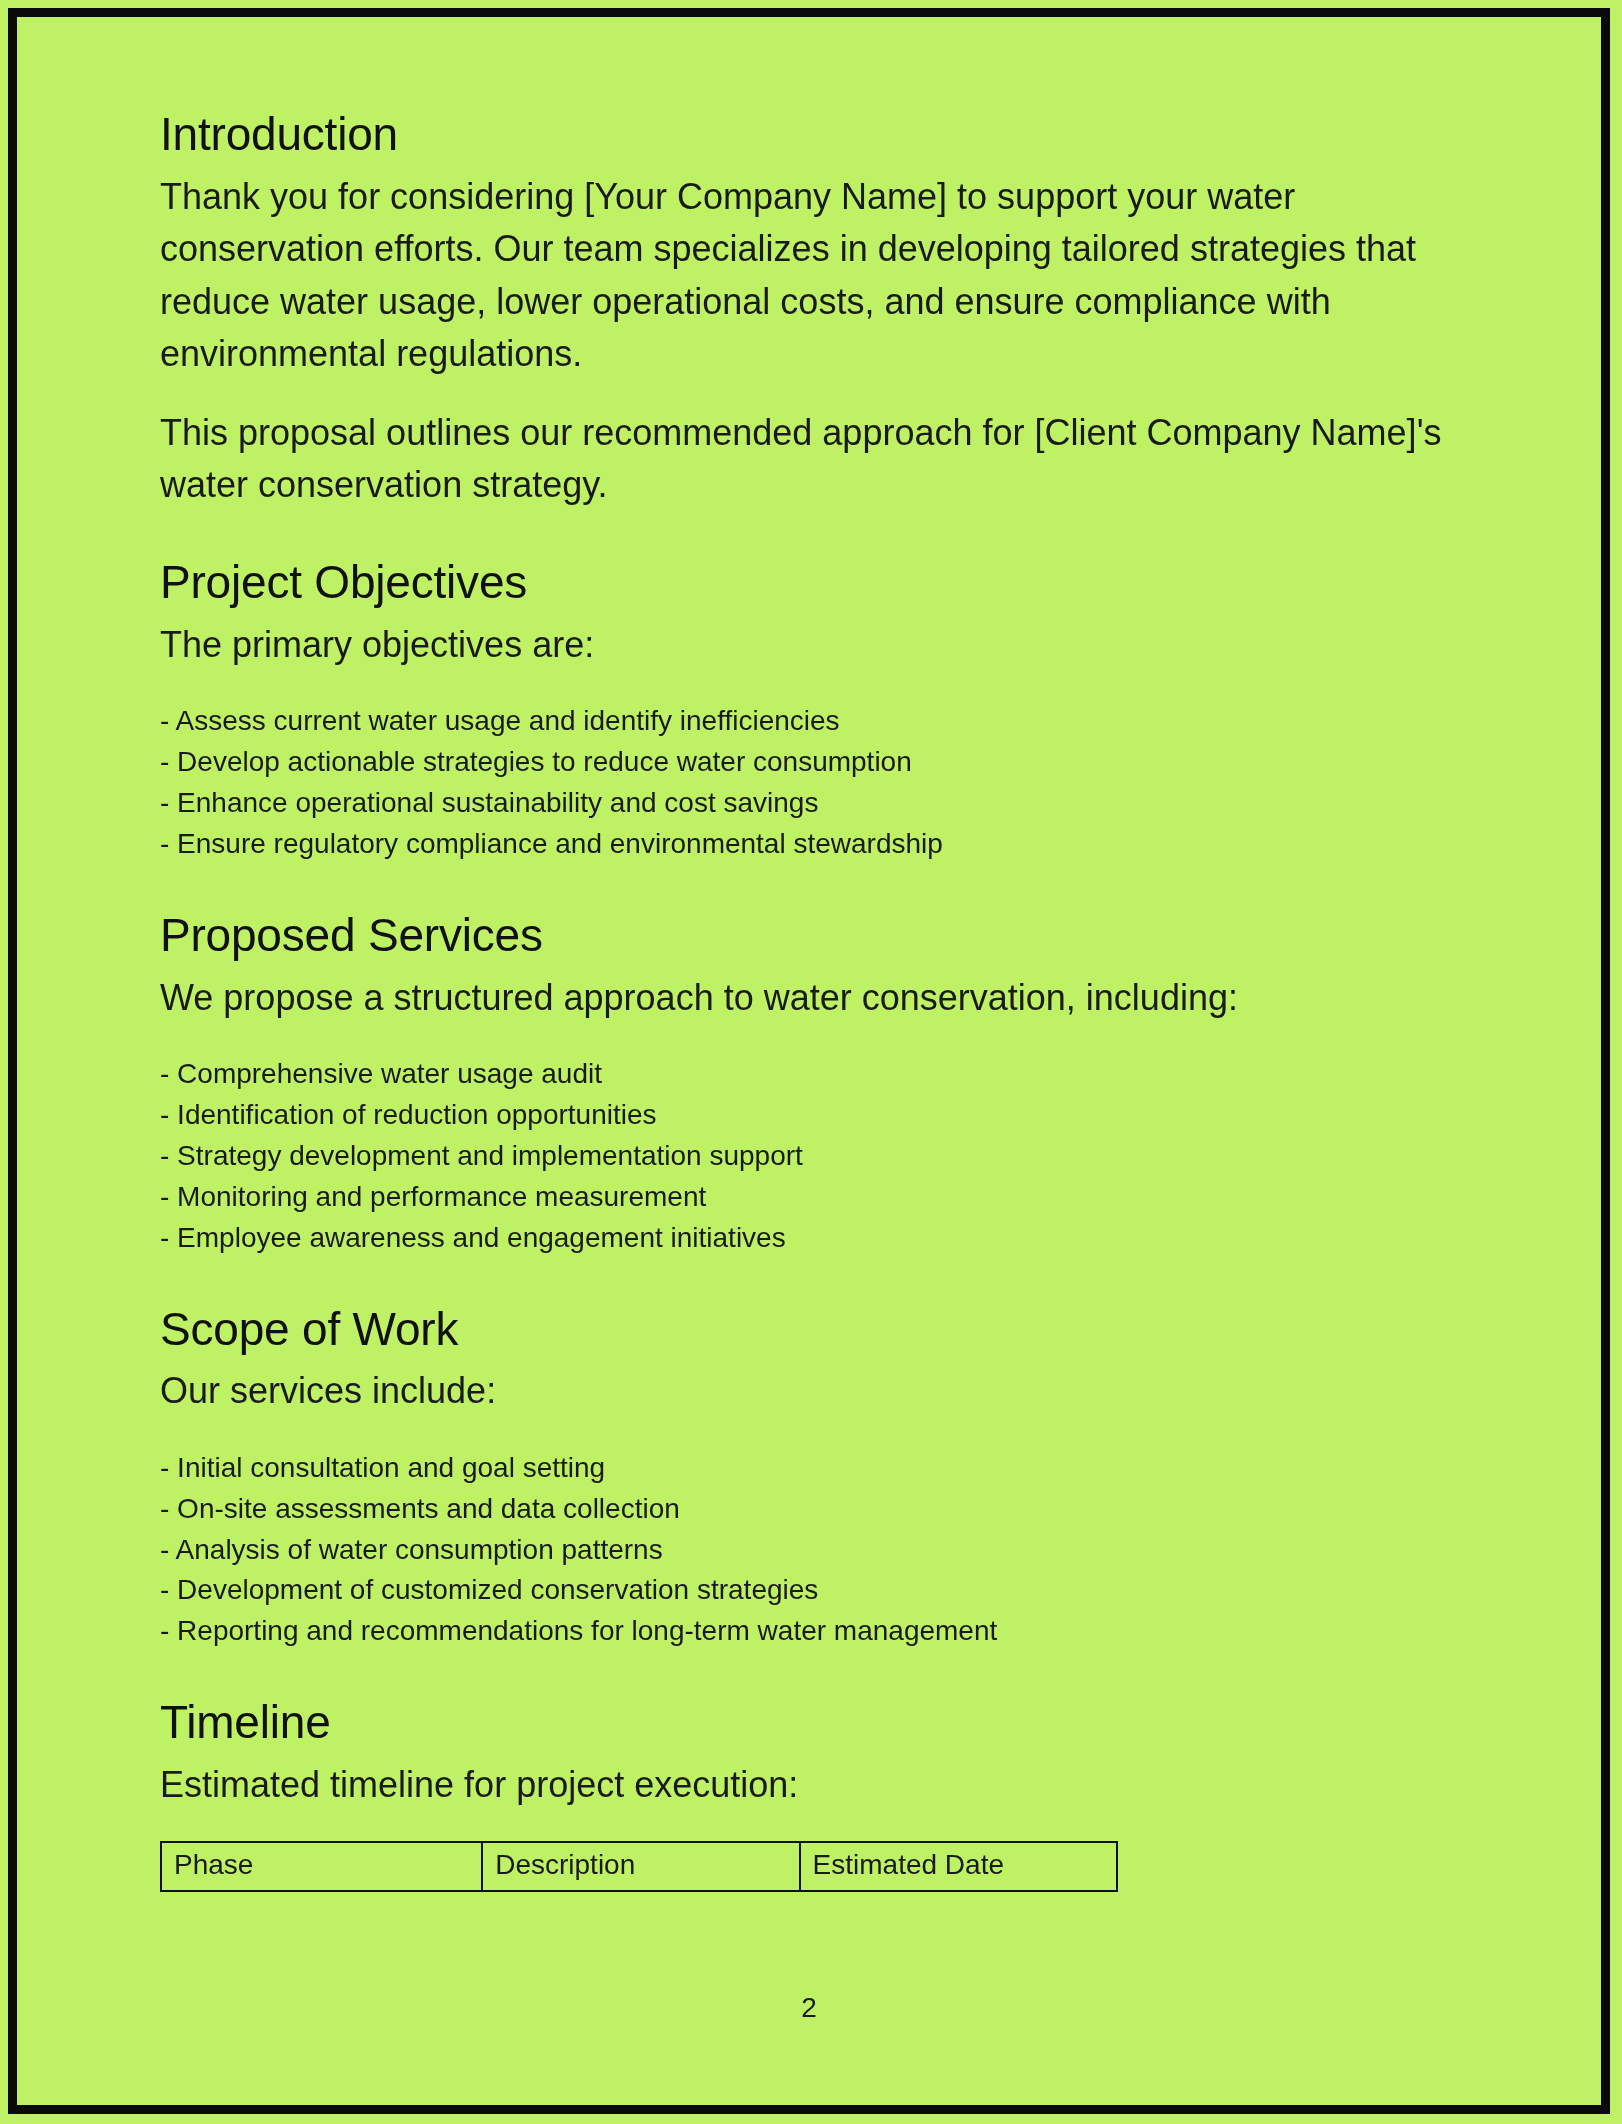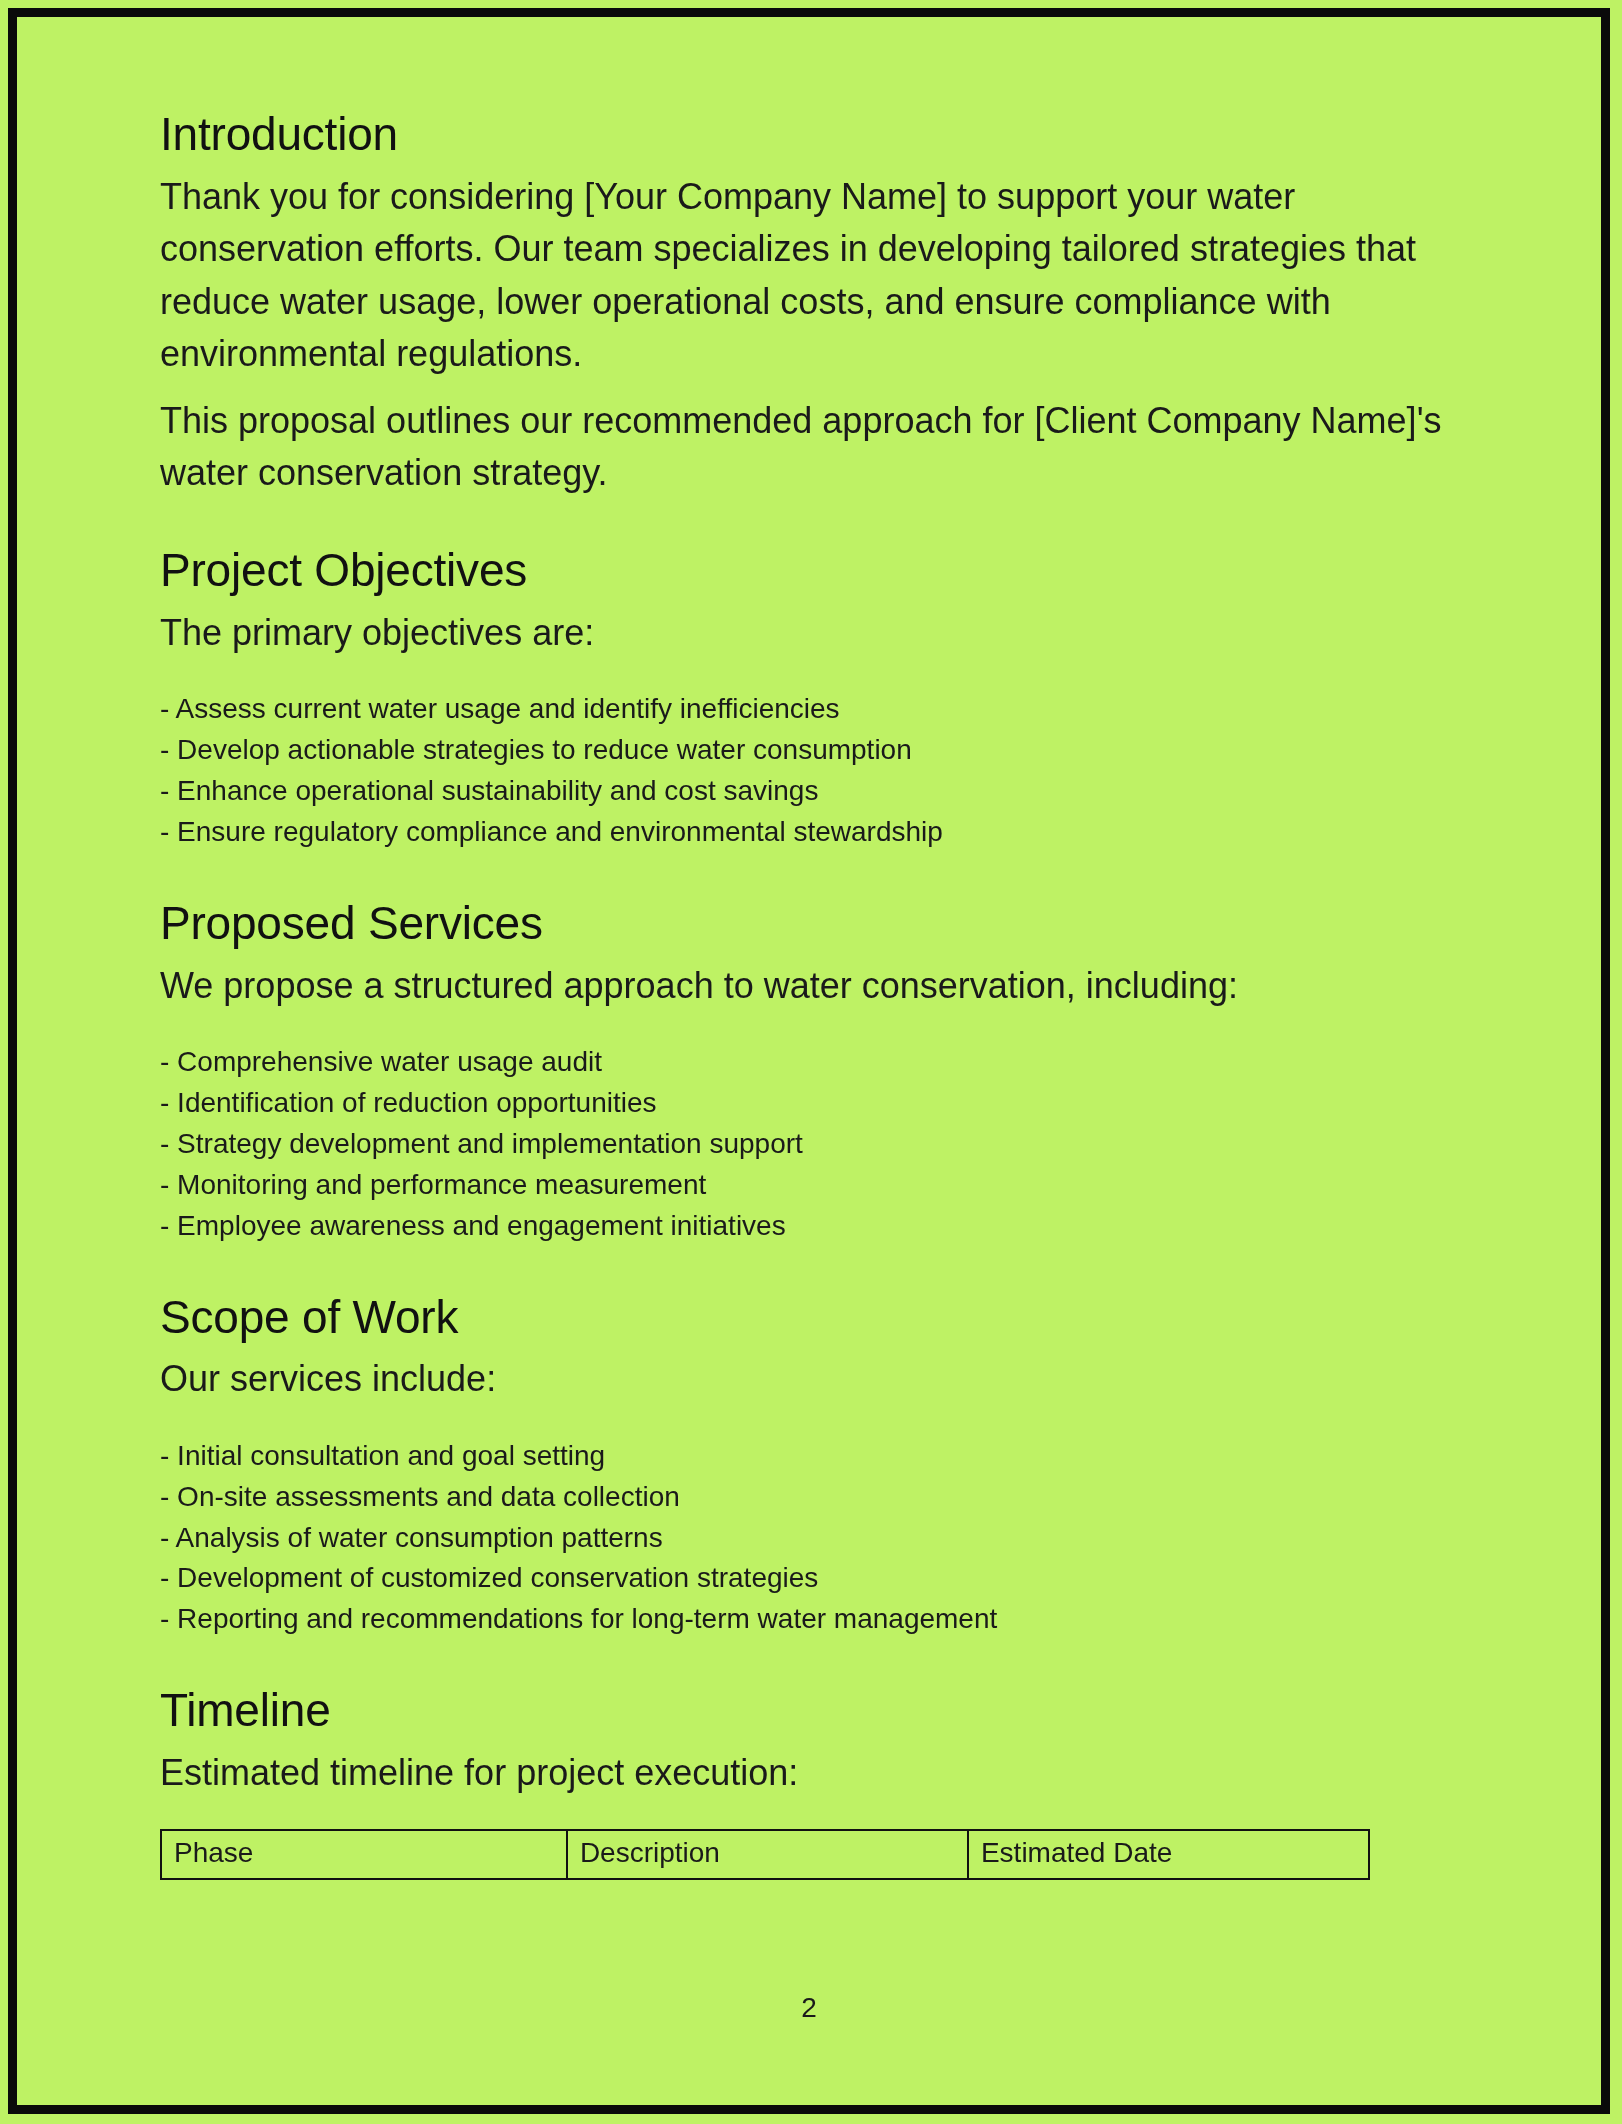--- a/index.html
+++ b/index.html
@@ -49,21 +49,21 @@
     margin-top: 46px;
   }
   p.body-text {
     font-size: 36px;
     font-weight: 400;
     line-height: 1.46;
     margin: 0;
     color: #1a1a1a;
   }
   p.body-text + p.body-text {
-    margin-top: 14px;
+    margin-top: 26px;
   }
   ul.dash-list {
     list-style: none;
     margin: 30px 0 0 0;
     padding: 0;
   }
   ul.dash-list li {
     font-size: 28px;
     line-height: 1.46;
     color: #1a1a1a;
@@ -72,21 +72,21 @@
   
   .sec-intro { margin-top: 0; }
   .sec-objectives { margin-top: 58px; }
   .sec-services  { margin-top: 54px; }
   .sec-scope     { margin-top: 54px; }
   .sec-timeline  { margin-top: 58px; }
 
   table.timeline-table {
     margin-top: 30px;
     border-collapse: collapse;
-    width: 1210px;
+    width: 958px;
     table-layout: fixed;
   }
   table.timeline-table th {
     border: 2px solid #111111;
     font-size: 28px;
     font-weight: 400;
     text-align: left;
     padding: 6px 12px 9px 12px;
     color: #1a1a1a;
     height: 44px;

